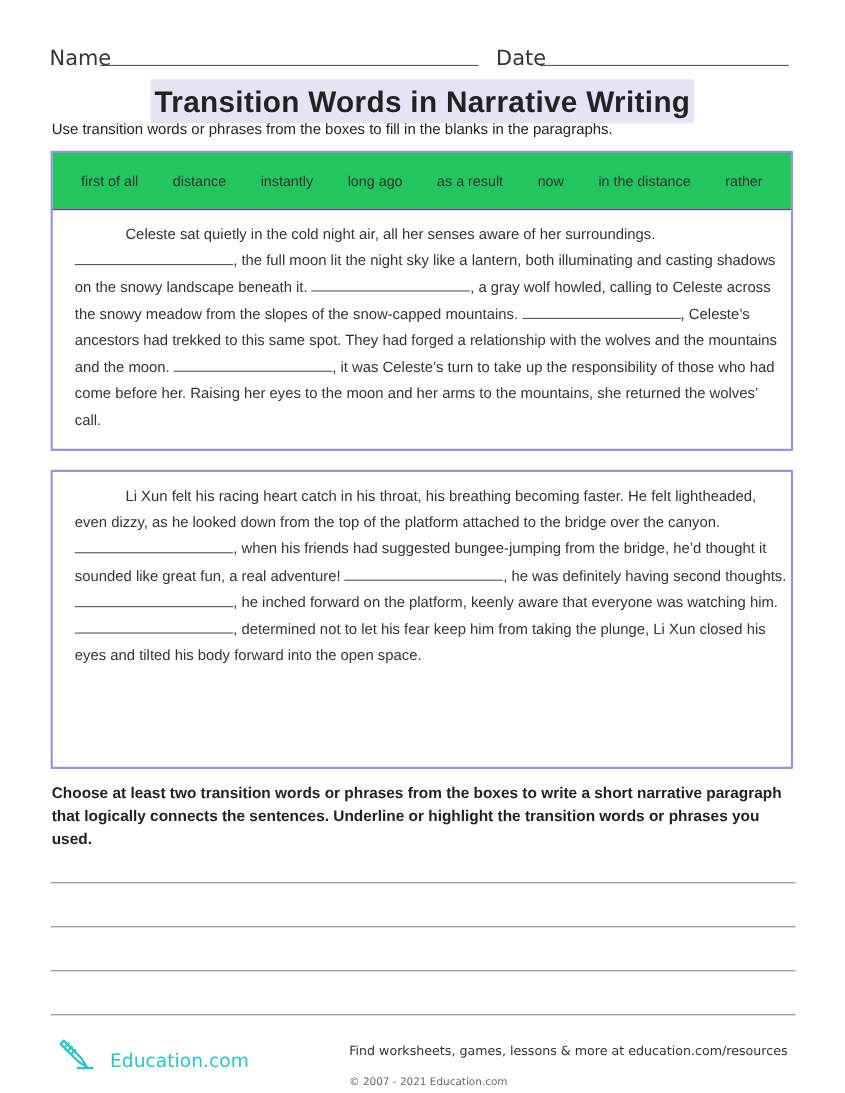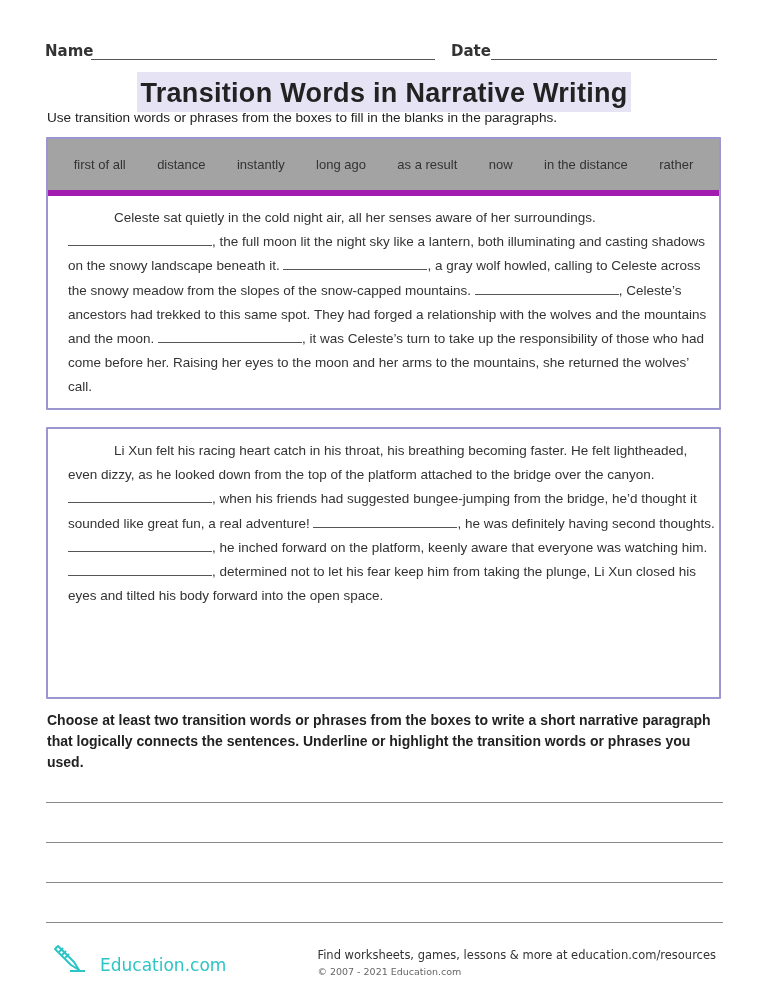--- a/index.html
+++ b/index.html
@@ -1,34 +1,34 @@
 <!DOCTYPE html>
 <html><head>
 <meta charset="utf-8">
 <style>
   html, body { margin:0; padding:0; background:#fff; }
   body { width:768px; height:994px; position:relative; overflow:hidden; color:#333; font-family:"Liberation Sans", sans-serif; }
-  .hdr { position:absolute; top:40px; left:45px; right:50px; height:24px; font-family:"DejaVu Sans", sans-serif; font-size:15px; color:#333;font-weight:bold; }
+  .hdr { position:absolute; top:40px; left:45px; right:50px; height:24px; font-family:"DejaVu Sans", sans-serif; font-size:19px; color:#333; }
   .hdr .lbl { position:absolute; top:2px; }
   .hdr .line { position:absolute; top:19px; height:0; border-bottom:1.5px solid #555; }
   .title-wrap { position:absolute; top:72px; left:0; right:0; text-align:center; }
   .title { display:inline-block; background:#e6e3f5; padding:6px 3px 3px; font-family:"Liberation Sans", sans-serif; font-weight:bold; font-size:27px; color:#222; letter-spacing:0.3px; }
   .instr { position:absolute; top:110px; left:47px; font-family:"Liberation Sans", sans-serif; font-weight:normal; font-size:13.6px; color:#222; }
   .box { position:absolute; left:46px; width:671px; border:2px solid #9b95d0; border-radius:1px; background:#fff; }
-  .wordbank { height:51px; background:#a3a3a3; border-bottom:6px solid #a21caf; display:flex; align-items:center; justify-content:space-around; padding:0 10px; font-size:13px; color:#333; }
+  .wordbank { height:51px; background:#22c55e; border-bottom:1px solid #a21caf; display:flex; align-items:center; justify-content:space-around; padding:0 10px; font-size:13px; color:#333; }
   .passage { padding:10px 4px 10px 20px; font-size:13.5px; line-height:24.2px; color:#333; }
   .passage .indent { display:inline-block; width:46px; }
   .blank { display:inline-block; width:144px; border-bottom:1px solid #555; height:12px; vertical-align:baseline; }
   .prompt { position:absolute; top:710px; left:47px; width:680px; font-weight:bold; font-size:14px; line-height:21px; color:#222; }
   .wline { position:absolute; left:46px; width:677px; border-top:1.5px solid #888; }
   .logo { position:absolute; left:52px; top:942px; display:flex; align-items:flex-end; color:#2ec4c6;gap:12px; }
   .logo .txt { font-family:"DejaVu Sans", sans-serif; font-size:17px; margin-left:2px; line-height:18px; }
   .foot { position:absolute; right:52px; top:948px; text-align:left; font-family:"DejaVu Sans", sans-serif; }
   .foot .f1 { font-size:11.5px; color:#333; }
-  .foot .f2 { font-size:9.5px; color:#666; margin-top:4px; }
+  .foot .f2 { font-size:9.5px; color:#666; margin-top:16px; }
 </style>
 </head>
 <body>
 
 <div class="hdr">
   <span class="lbl" style="left:0">Name</span>
   <span class="line" style="left:46px; width:344px"></span>
   <span class="lbl" style="left:406px">Date</span>
   <span class="line" style="left:446px; width:226px"></span>
 </div>

